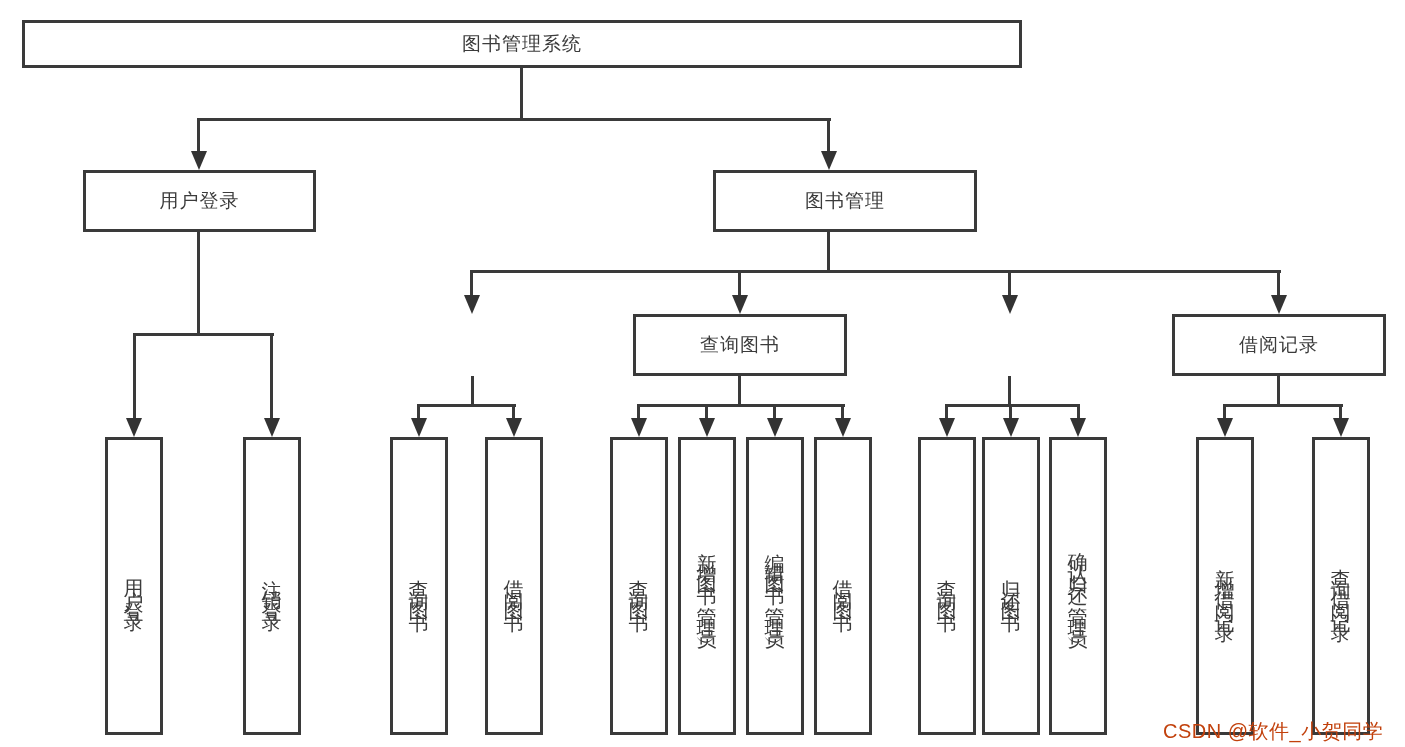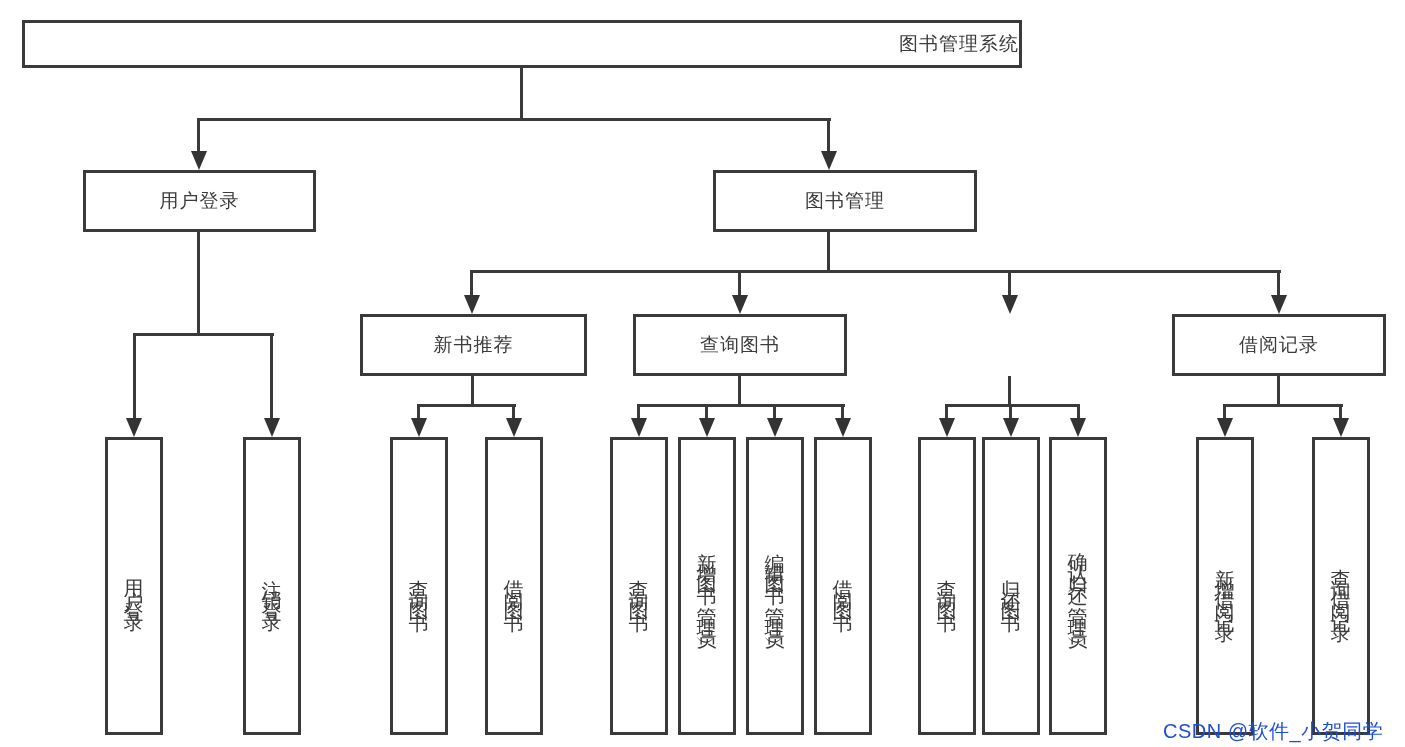--- a/index.html
+++ b/index.html
@@ -50,32 +50,32 @@
     width: 0; height: 0;
     border-left: 8px solid transparent;
     border-right: 8px solid transparent;
     border-top: 19px solid #333333;
   }
   .watermark {
     position: absolute;
     left: 1163px;
     top: 718px;
     font-size: 20px;
-    color: #1d4ed8;
+    color: #c2410c;
     letter-spacing: 0.5px;
     z-index: 5;
     white-space: nowrap;
   }
 </style>
 </head>
 <body>
 
 <div class="canvas">
 
-  <div class="box" style="left:22px; top:20px; width:1000px; height:48px;justify-content:flex-end;">
+  <div class="box" style="left:22px; top:20px; width:1000px; height:48px;">
     <span>图书管理系统</span>
   </div>
 
   <div class="vline" style="left:520px; top:68px; height:52px;"></div>
   <div class="hline" style="left:197px; top:118px; width:634px;"></div>
   <div class="vline" style="left:197px; top:118px; height:34px;"></div>
   <div class="vline" style="left:827px; top:118px; height:34px;"></div>
   <div class="arrow" style="left:191px; top:151px;"></div>
   <div class="arrow" style="left:821px; top:151px;"></div>
 
@@ -97,23 +97,20 @@
   <div class="hline" style="left:471px; top:270px; width:810px;"></div>
   <div class="vline" style="left:470px; top:270px; height:26px;"></div>
   <div class="vline" style="left:738px; top:270px; height:26px;"></div>
   <div class="vline" style="left:1008px; top:270px; height:26px;"></div>
   <div class="vline" style="left:1277px; top:270px; height:26px;"></div>
   <div class="arrow" style="left:464px; top:295px;"></div>
   <div class="arrow" style="left:732px; top:295px;"></div>
   <div class="arrow" style="left:1002px; top:295px;"></div>
   <div class="arrow" style="left:1271px; top:295px;"></div>
 
-  <div class="box" style="left:360px; top:314px; width:227px; height:62px;">
-    <span>新书推荐</span>
-  </div>
   <div class="box" style="left:633px; top:314px; width:214px; height:62px;">
     <span>查询图书</span>
   </div>
   <div class="box" style="left:1172px; top:314px; width:214px; height:62px;">
     <span>借阅记录</span>
   </div>
 
   <div class="vline" style="left:471px; top:376px; height:30px;"></div>
   <div class="hline" style="left:417px; top:404px; width:99px;"></div>
   <div class="vline" style="left:417px; top:404px; height:17px;"></div>

